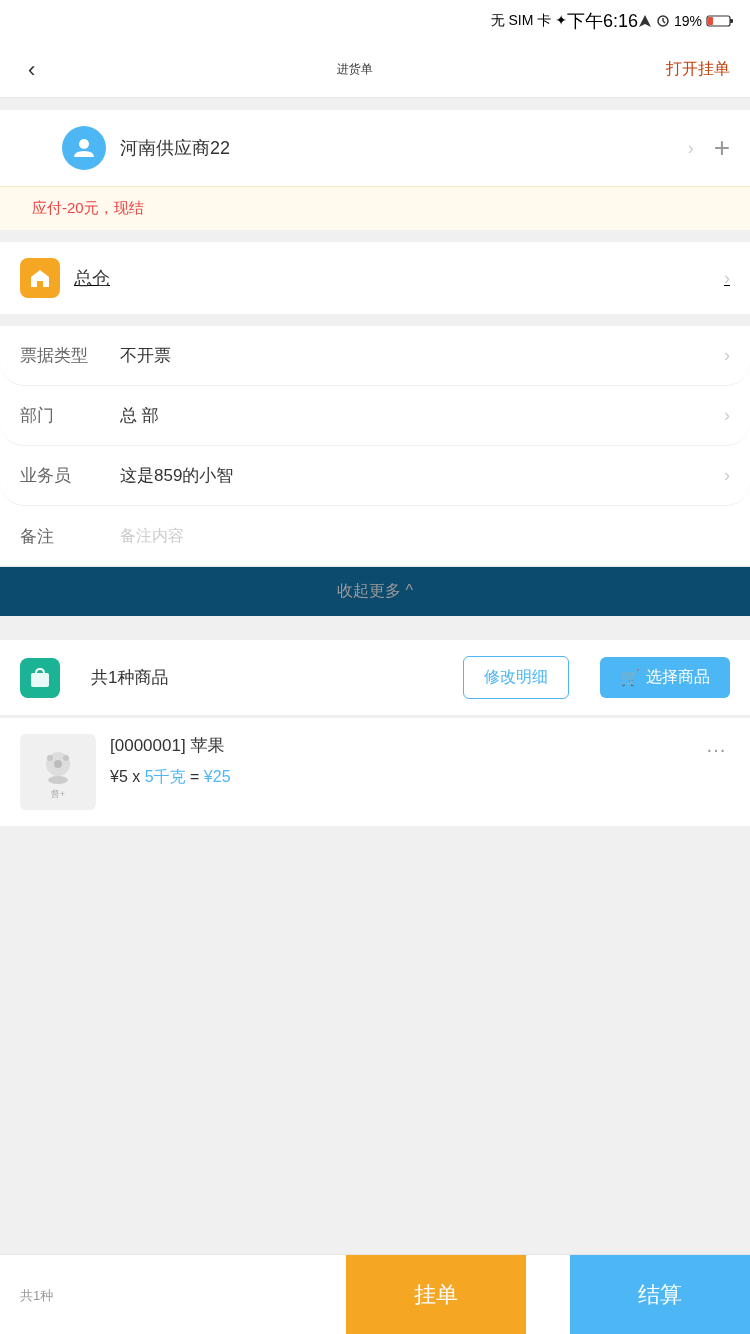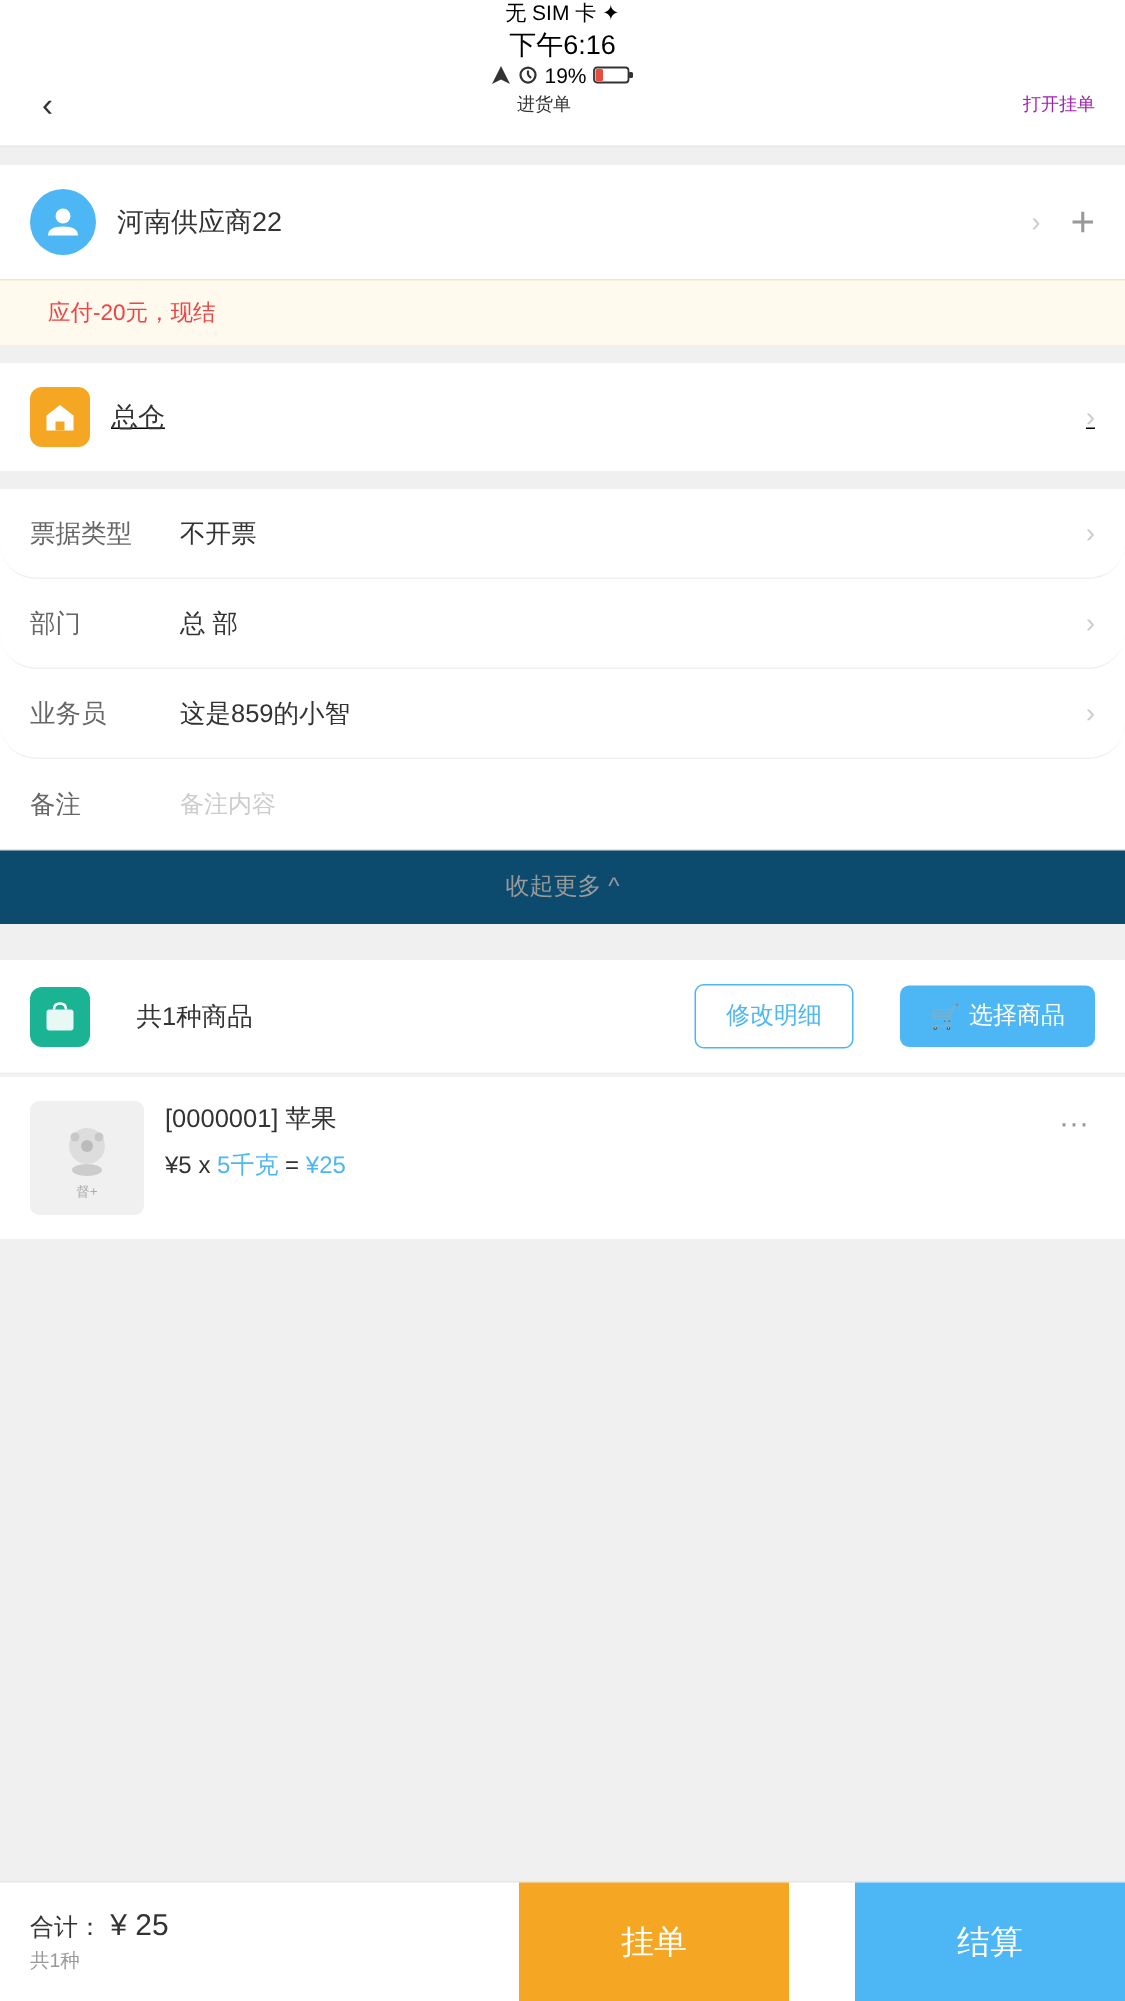--- a/index.html
+++ b/index.html
@@ -11,25 +11,24 @@
       min-height: 1334px;
       overflow-x: hidden;
     }
 
     
     .status-bar {
       height: 42px;
       background: #fff;
       display: flex;
       align-items: center;
-      justify-content: space-between;
+      justify-content: flex-end;
       padding: 0 16px;
       font-size: 15px;
       color: #000;
-      flex-direction: column;
     }
     .status-left { font-size: 14px; }
     .status-center { font-size: 18px; font-weight: 500; }
     .status-right { display: flex; align-items: center; gap: 4px; font-size: 14px; }
 
     
     .nav-bar {
       height: 56px;
       background: #fff;
       display: flex;
@@ -43,22 +42,22 @@
       color: #333;
       cursor: pointer;
       padding: 8px;
     }
     .nav-title {
       font-size: 12px;
       font-weight: 500;
       color: #333;
     }
     .nav-action {
-      font-size: 12px;
-      color: #a21caf;
+      font-size: 16px;
+      color: #c2410c;
       cursor: pointer;
     }
 
     
     .section-divider {
       height: 12px;
       background: #f0f0f0;
     }
 
     
@@ -66,20 +65,21 @@
       background: #fff;
       margin-bottom: 0;
     }
 
     
     .supplier-row {
       display: flex;
       align-items: center;
       padding: 16px 20px;
       border-bottom: none;
+      margin-left: 42px;
     }
     .supplier-avatar {
       width: 44px;
       height: 44px;
       border-radius: 50%;
       background: #4db6f5;
       display: flex;
       align-items: center;
       justify-content: center;
       margin-right: 14px;
@@ -462,21 +462,17 @@
     </div>
     <span class="product-more">···</span>
   </div>
 
   <div style="height: 100px;"></div>
 
 </div>
 
 <div class="bottom-bar">
   <div class="total-section">
-    <div class="total-amount">
-      <span class="label">合计：</span>
-      <span>¥ 25</span>
-    </div>
     <div class="total-count">共1种</div>
   </div>
   <button class="btn-hang">挂单</button>
   <button class="btn-checkout">结算</button>
 </div>
 
 </body></html>

